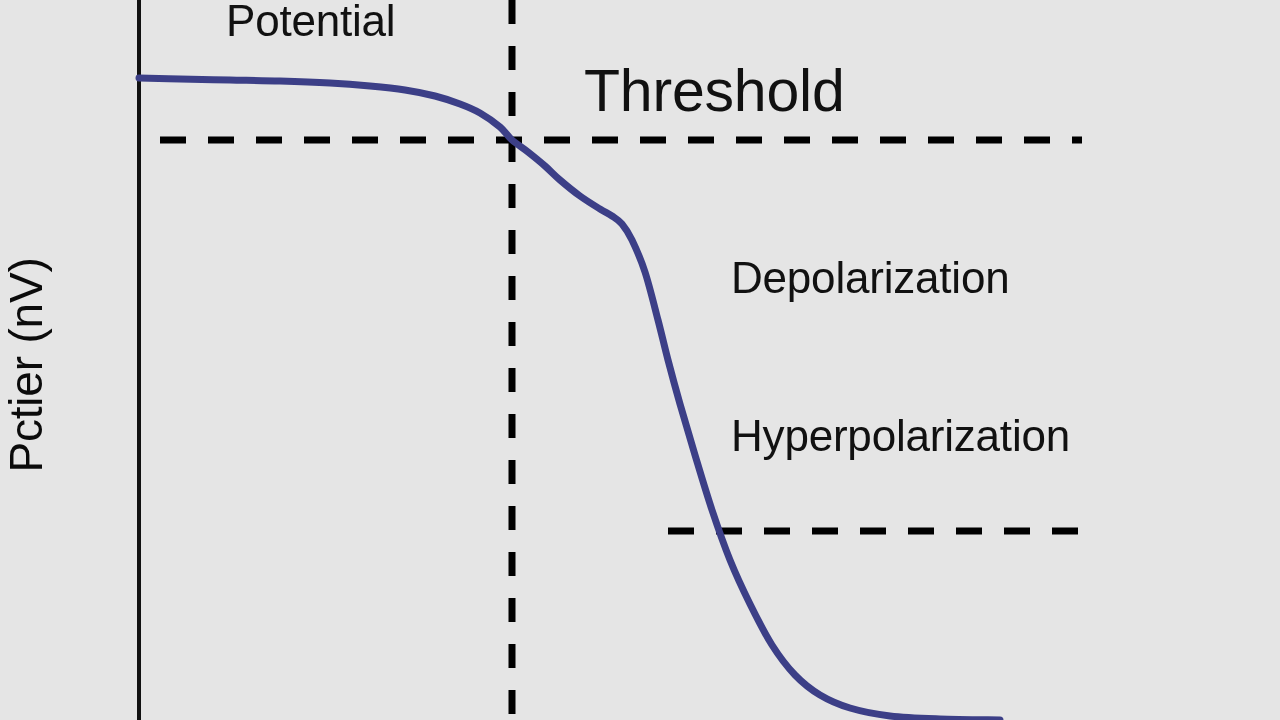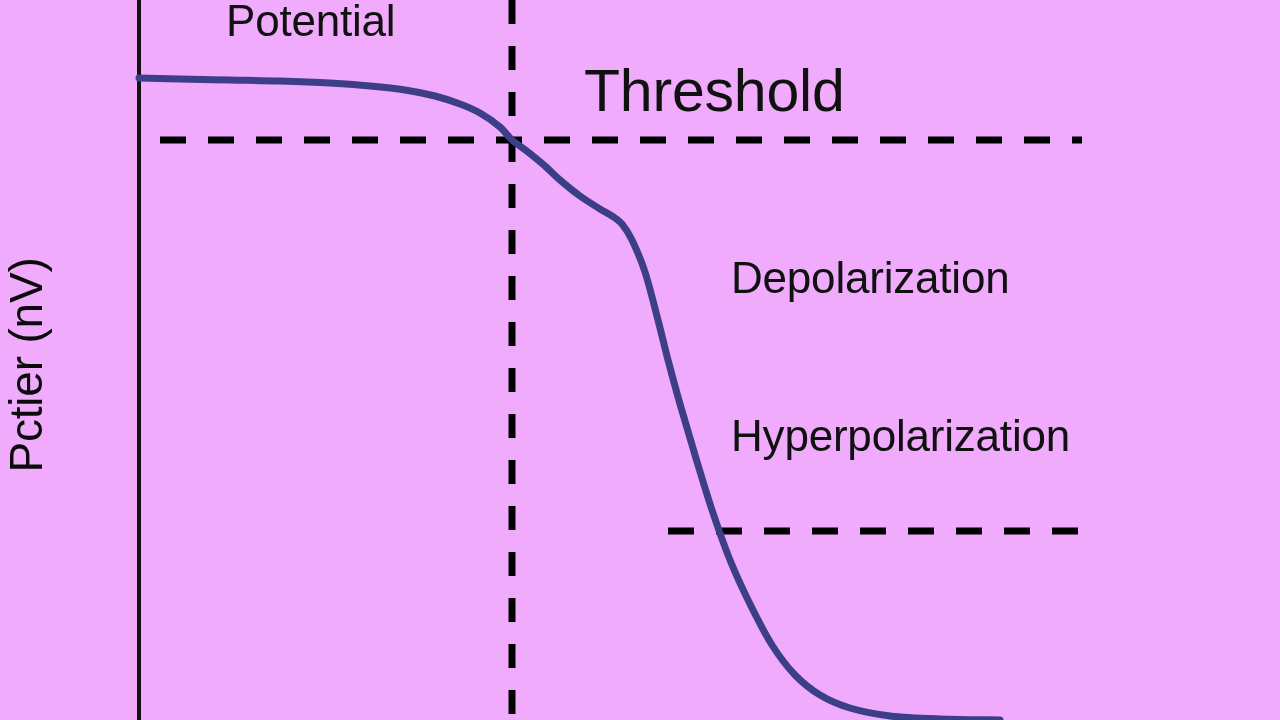--- a/index.html
+++ b/index.html
@@ -5,21 +5,21 @@
 <style>
   html, body {
     margin: 0;
     padding: 0;
     background: #ffffff;
   }
   #stage {
     position: relative;
     width: 1280px;
     height: 720px;
-    background: #f0abfc;
+    background: #e5e5e5;
     overflow: hidden;
     font-family: "Liberation Sans", sans-serif;
   }
   #plot-svg {
     position: absolute;
     top: 0;
     left: 0;
     width: 1280px;
     height: 720px;
     display: block;

